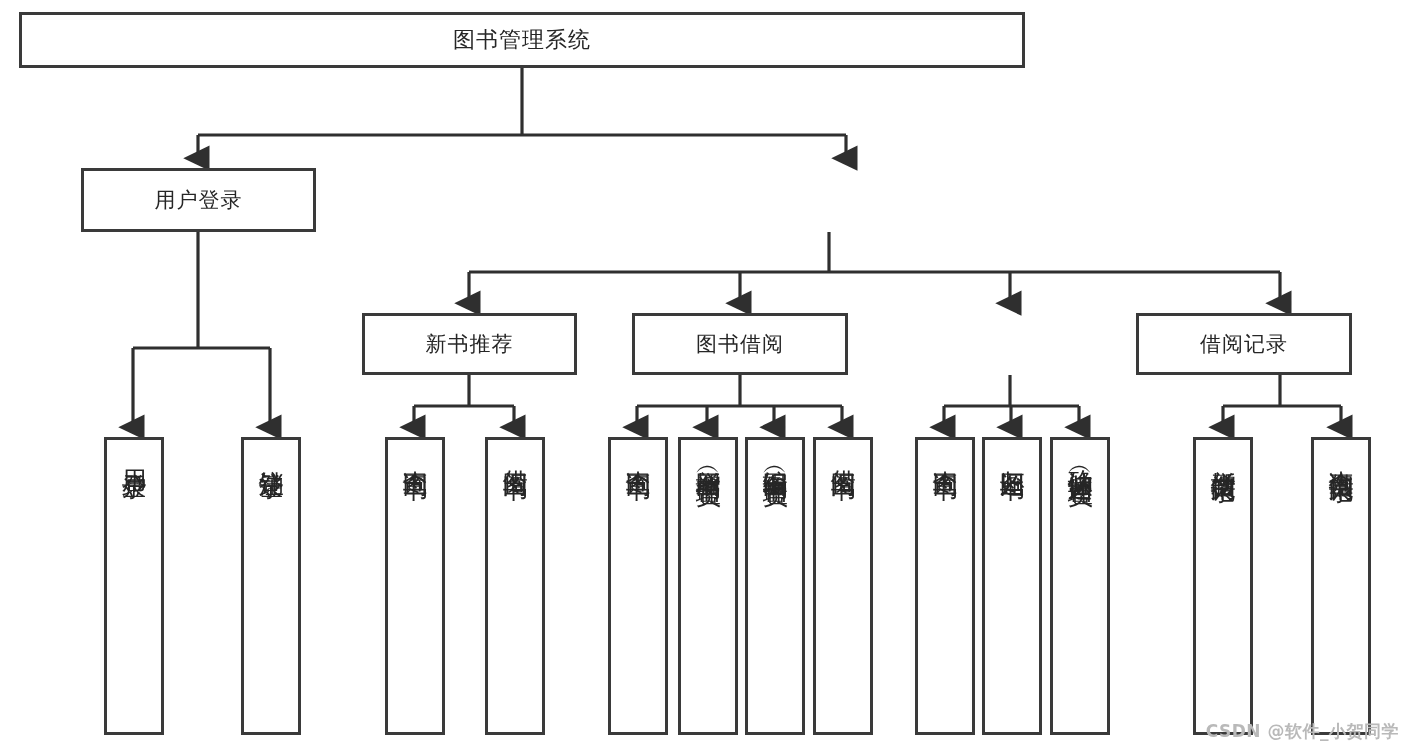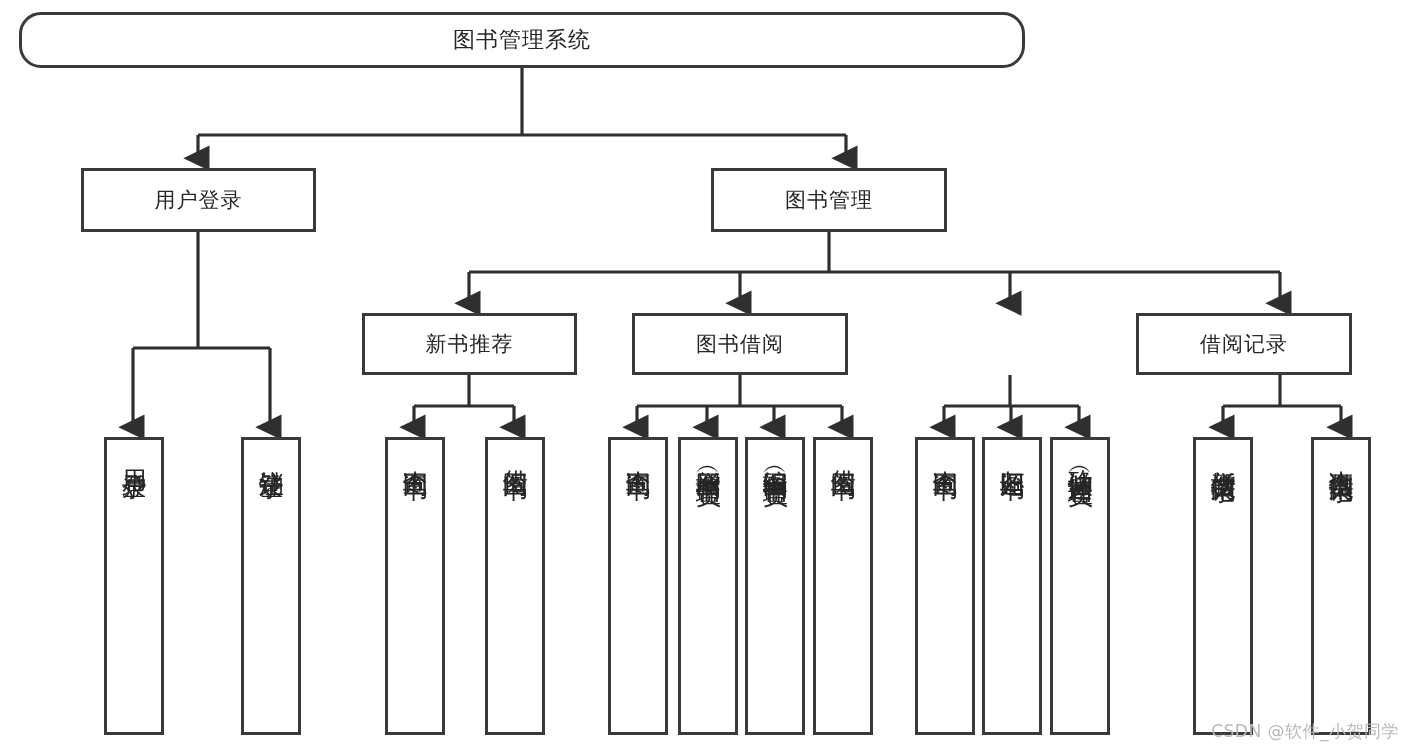--- a/index.html
+++ b/index.html
@@ -11,21 +11,21 @@
         border:3px solid #3a3a3a;display:flex;align-items:center;
         justify-content:center;color:#262626;}
   .node .lbl{display:block;text-align:center;line-height:1.15;}
   .h-node .lbl{font-size:21px;letter-spacing:1px;}
   .root .lbl{font-size:22px;letter-spacing:1px;}
   .leaf{padding:10px 2px;align-items:flex-start;justify-content:center;}
   .leaf .lbl{writing-mode:vertical-rl;text-orientation:upright;
              font-size:25px;line-height:1.18;letter-spacing:2px;
              white-space:pre-wrap;}
   .watermark{position:absolute;right:6px;bottom:4px;font-size:17px;
-             color:#b9b9b9;letter-spacing:.5px;white-space:nowrap;}
+             color:#b9b9b9;letter-spacing:.5px;white-space:nowrap;font-weight:bold;}
 </style>
 </head>
 <body>
 
 <div id="stage">
 
   <svg id="wires" viewBox="0 0 1405 747">
     <defs>
       <marker id="arrow" markerWidth="10" markerHeight="10" refX="4.2" refY="4" orient="auto" markerUnits="strokeWidth">
         <path d="M0.3,0.4 L8.2,0.4 L4.25,8.6 z" fill="#2f2f2f"></path>
@@ -68,29 +68,26 @@
       <path d="M1011,406 L1011,427" marker-end="url(#arrow)"></path>
       <path d="M1079,406 L1079,427" marker-end="url(#arrow)"></path>
 
       <path d="M1280,375 L1280,406"></path>
       <path d="M1223,406 L1341,406"></path>
       <path d="M1223,406 L1223,427" marker-end="url(#arrow)"></path>
       <path d="M1341,406 L1341,427" marker-end="url(#arrow)"></path>
     </g>
   </svg>
 
-  <div class="node root" style="left:19px;top:12px;width:1006px;height:56px;border-radius:22px;">
+  <div class="node root" style="left:19px;top:12px;width:1006px;height:56px;">
     <span class="lbl">图书管理系统</span>
   </div>
 
   <div class="node h-node" style="left:81px;top:168px;width:235px;height:64px;">
     <span class="lbl">用户登录</span>
-  </div>
-  <div class="node h-node" style="left:711px;top:168px;width:236px;height:64px;">
-    <span class="lbl">图书管理</span>
   </div>
 
   <div class="node h-node" style="left:362px;top:313px;width:215px;height:62px;">
     <span class="lbl">新书推荐</span>
   </div>
   <div class="node h-node" style="left:632px;top:313px;width:216px;height:62px;">
     <span class="lbl">图书借阅</span>
   </div>
   <div class="node h-node" style="left:1136px;top:313px;width:216px;height:62px;">
     <span class="lbl">借阅记录</span>

